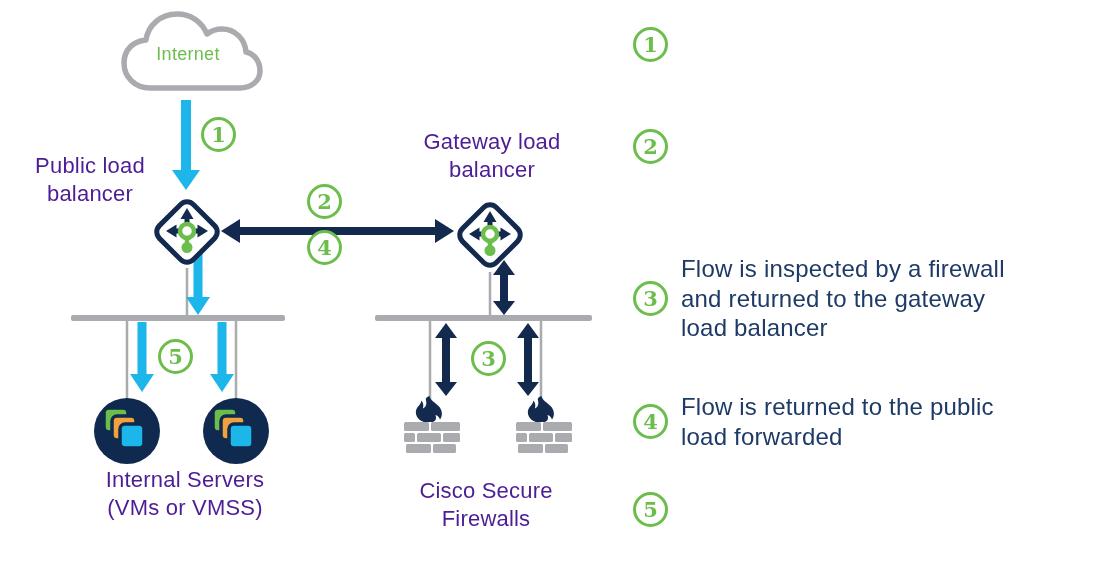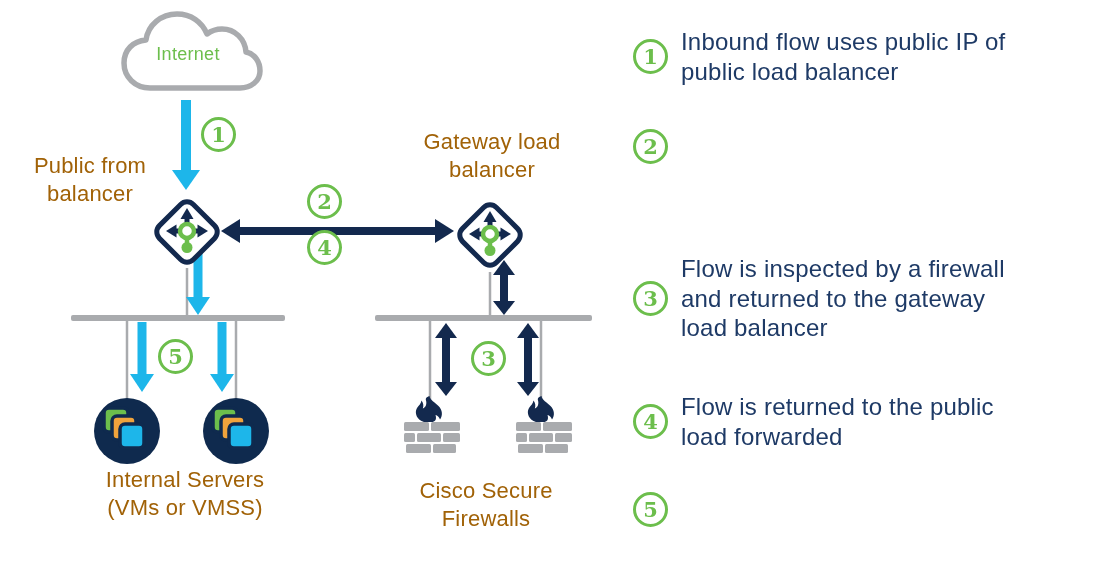--- a/index.html
+++ b/index.html
@@ -2,21 +2,21 @@
 <html><head>
 <meta charset="utf-8">
 <style>
   html,body{margin:0;padding:0;background:#fff;}
   .canvas{
     position:relative;width:1100px;height:561px;background:#fff;overflow:hidden;
     font-family:"Liberation Sans", sans-serif;
   }
   .abs{position:absolute;}
   .dlabel{
-    color:#a16207;font-size:22px;line-height:28px;text-align:center;
+    color:#4c1d95;font-size:22px;line-height:28px;text-align:center;
     white-space:pre-line;letter-spacing:0.2px;
   }
   .cloud-label{
     color:#6cbe4c;font-size:18px;text-align:center;letter-spacing:0.3px;
   }
   .badge{
     box-sizing:border-box;width:35px;height:35px;border:3px solid #6cbe4c;border-radius:50%;
     color:#6cbe4c;background:#fff;display:flex;align-items:center;justify-content:center;
     font-family:"DejaVu Serif", serif;font-size:21px;font-weight:600;line-height:1;
   }
@@ -164,39 +164,37 @@
       <rect x="41" y="37" width="17" height="9" rx="1.5"></rect>
       <rect x="4" y="48" width="25" height="9" rx="1.5"></rect>
       <rect x="31" y="48" width="23" height="9" rx="1.5"></rect>
     </g>
     <path d="M22,26 C15,24 12,17 15,12 C16.5,9.5 19,8 19.5,4.5 C21.5,7 21.8,9.8 20.8,12.5
              C23.8,11.5 25,8 24,4.5 C23,1.5 25.5,1 27.5,0
              C28,4 33,6.5 36.5,10 C40.5,14 41,19.5 38,23.5
              C37,21 35.5,19.5 33.5,19 C35,23.5 33,26 29.5,26 Z" fill="#13294e"></path>
   </svg>
 
-  <div class="abs dlabel" style="left:10px;top:152px;width:160px">Public from
+  <div class="abs dlabel" style="left:10px;top:152px;width:160px">Public load
 balancer</div>
   <div class="abs dlabel" style="left:407px;top:128px;width:170px">Gateway load
 balancer</div>
   <div class="abs dlabel" style="left:396px;top:477px;width:180px">Cisco Secure
 Firewalls</div>
   <div class="abs dlabel" style="left:75px;top:466px;width:220px">Internal Servers
 (VMs or VMSS)</div>
 
   <div class="abs badge" style="left:201px;top:117px">1</div>
   <div class="abs badge" style="left:307px;top:184px">2</div>
   <div class="abs badge" style="left:307px;top:230px">4</div>
   <div class="abs badge" style="left:471px;top:341px">3</div>
   <div class="abs badge" style="left:158px;top:339px">5</div>
 
   <div class="legend-row" style="top:27px">
     <div class="badge">1</div>
-    <div class="legend-text">Inbound flow uses public IP of
-public load balancer</div>
   </div>
   <div class="legend-row" style="top:129px">
     <div class="badge">2</div>
   </div>
   <div class="legend-row" style="top:254px">
     <div class="badge">3</div>
     <div class="legend-text">Flow is inspected by a firewall
 and returned to the gateway
 load balancer</div>
   </div>

